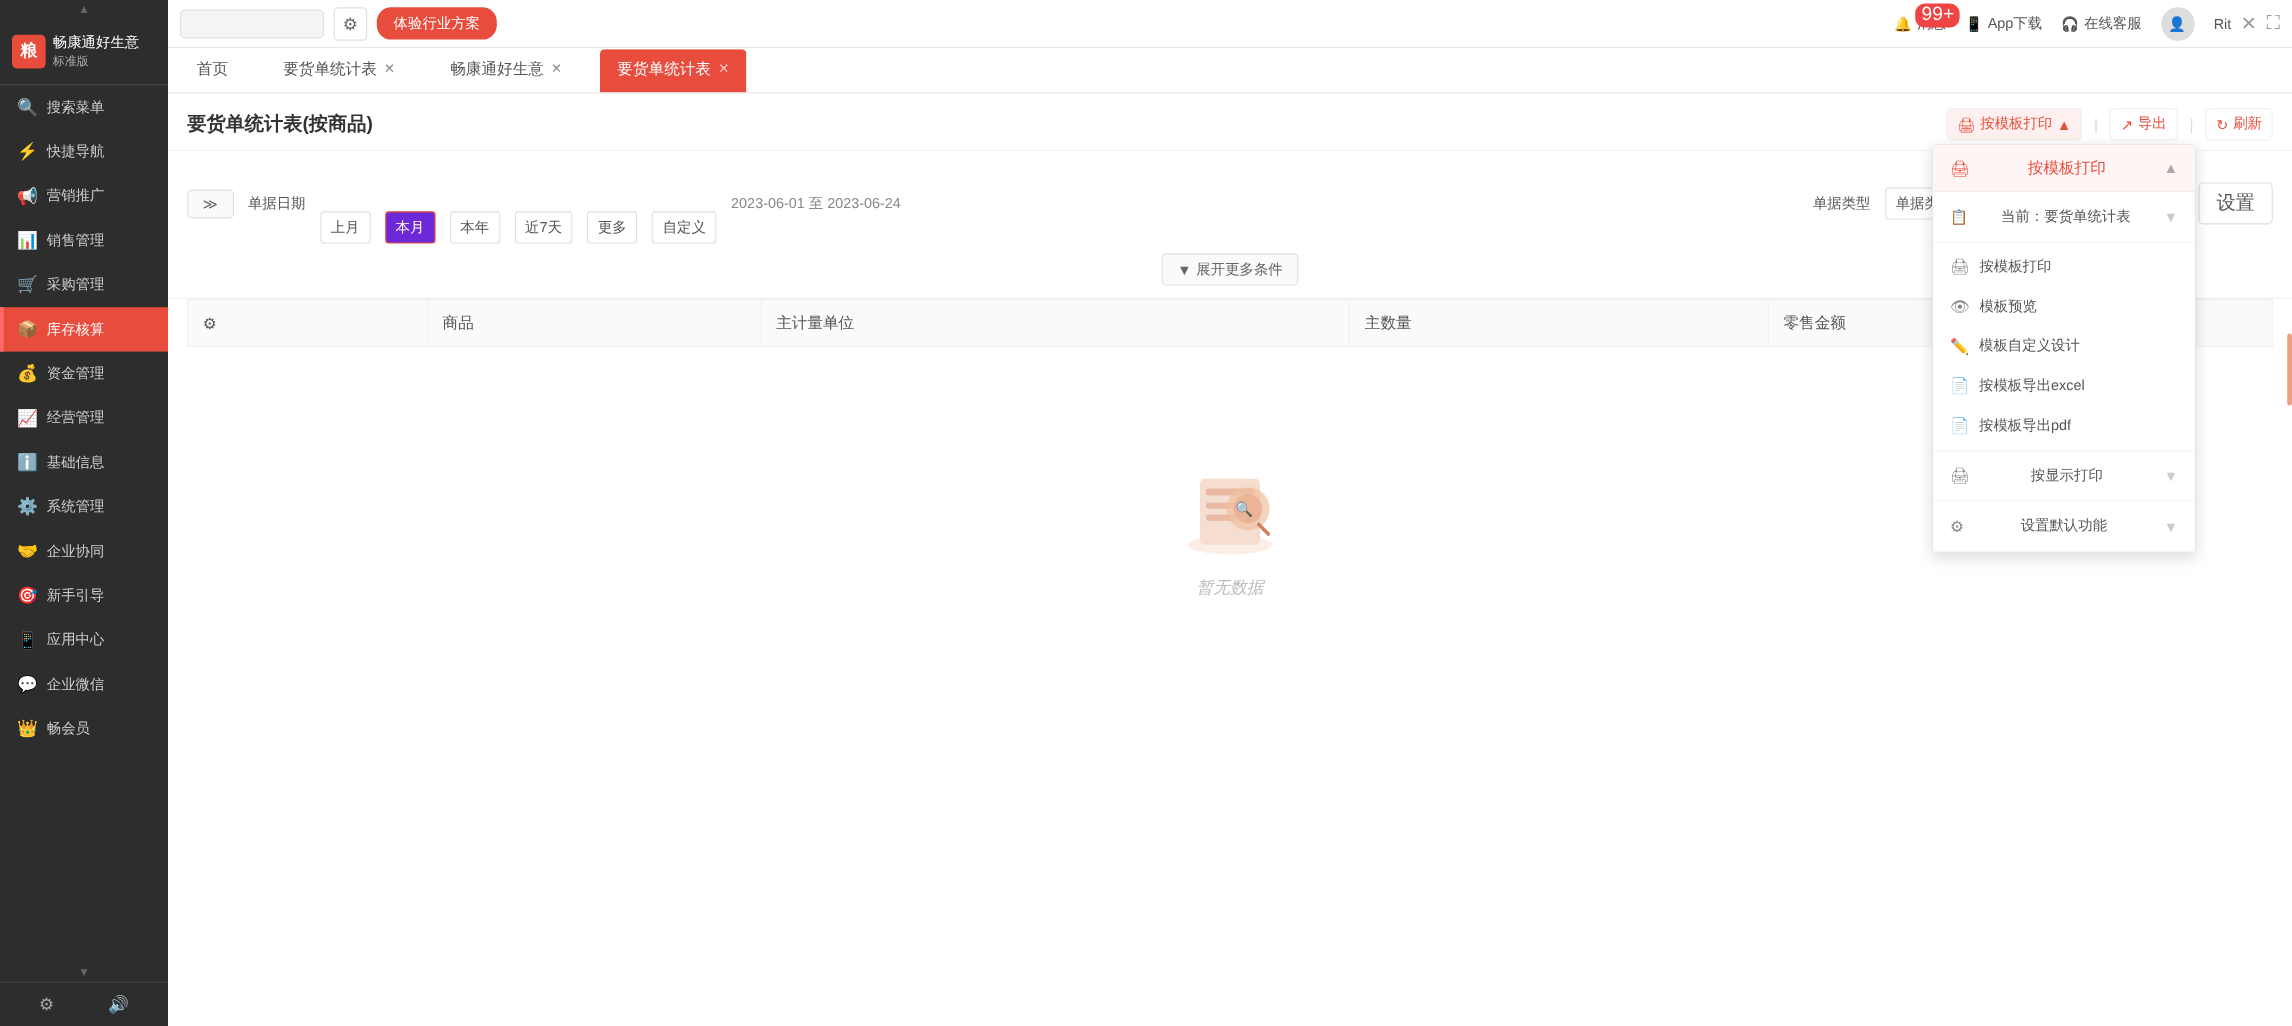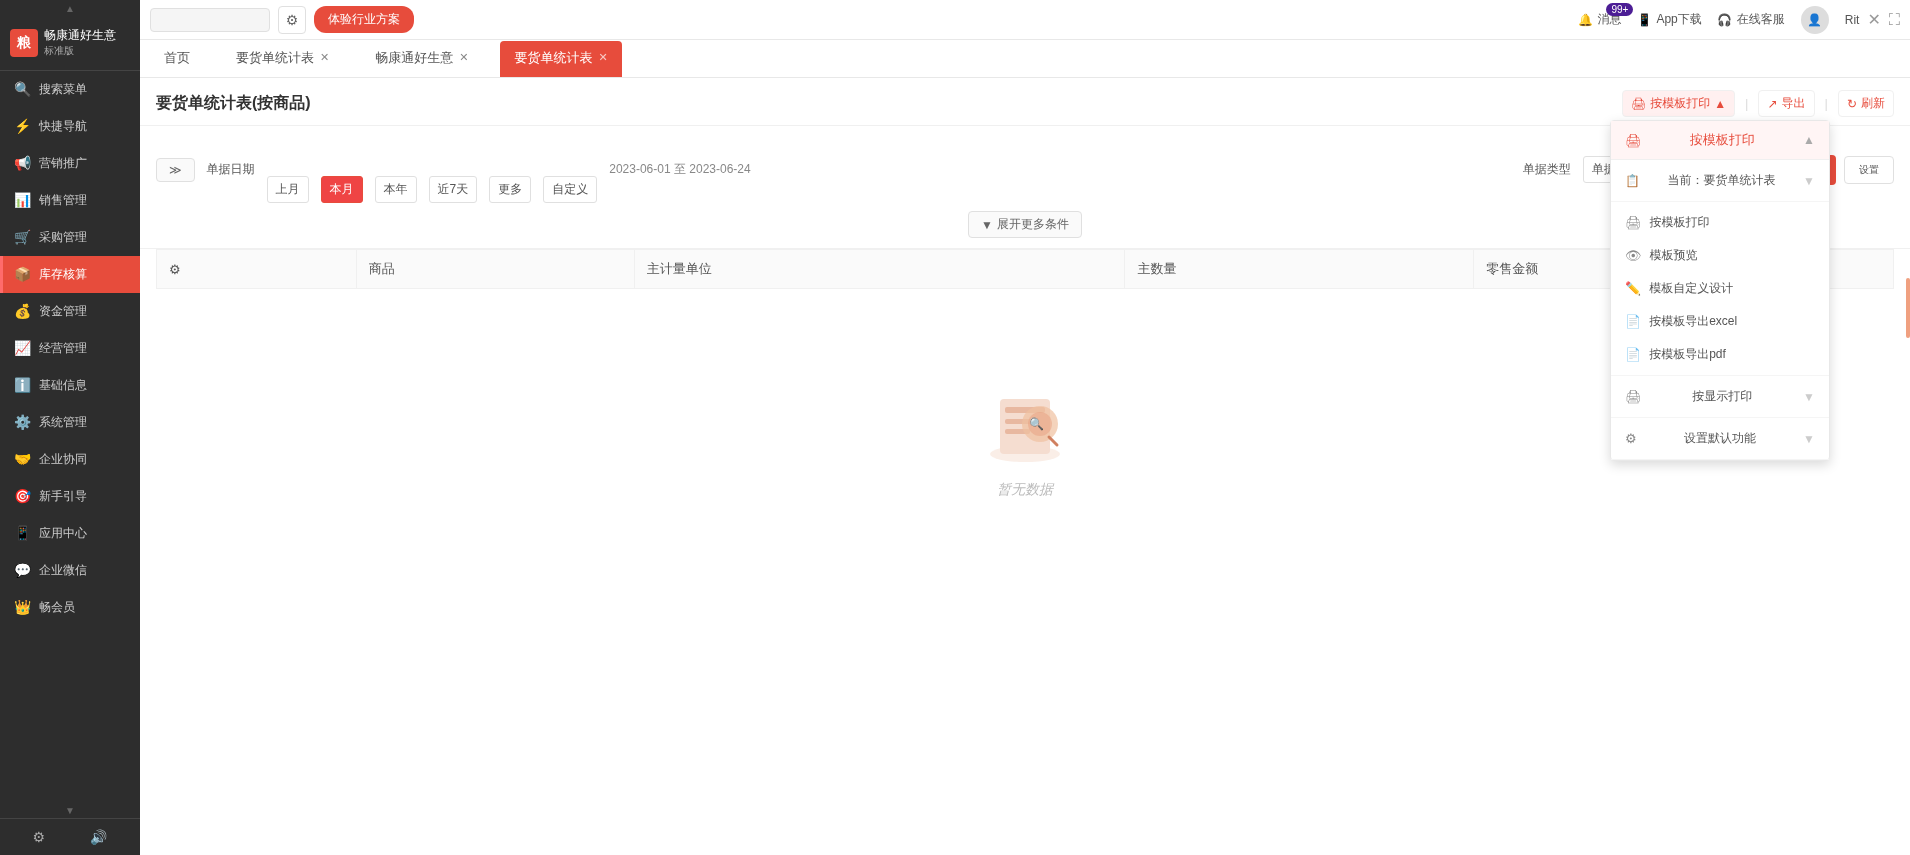--- a/index.html
+++ b/index.html
@@ -119,25 +119,25 @@
       cursor: pointer;
     }
     .topbar-spacer { flex: 1; }
     .topbar-actions { display: flex; align-items: center; gap: 16px; }
     .topbar-action {
       display: flex; align-items: center; gap: 4px;
       color: #555; font-size: 12px; cursor: pointer;
       position: relative;
     }
     .badge {
-      background: #4c1d95;
+      background: #ef4444;
       color: #fff;
       border-radius: 8px;
       padding: 1px 5px;
-      font-size: 10px;
+      font-size: 16px;
       position: absolute;
       top: -8px;
       right: -12px;
     }
     .topbar-avatar {
       width: 28px; height: 28px;
       background: #ddd;
       border-radius: 50%;
       display: flex; align-items: center; justify-content: center;
       color: #888; font-size: 12px; cursor: pointer;
@@ -226,21 +226,21 @@
       border: 1px solid #e0e0e0; border-radius: 4px;
       background: #fafafa;
     }
 
     .filter-label { font-size: 12px; color: #555; white-space: nowrap; }
     .date-btn {
       padding: 4px 8px; border: 1px solid #e0e0e0;
       border-radius: 3px; font-size: 12px; cursor: pointer;
       color: #555; background: #fff; margin-top: 40px;
     }
-    .date-btn.active { background: #ef4444; color: #fff; border-color: #e74c3c; }
+    .date-btn.active { background: #6d28d9; color: #fff; border-color: #e74c3c; }
 
     .date-range-text { font-size: 12px; color: #888; }
 
     .filter-select {
       display: flex; align-items: center; gap: 4px;
       border: 1px solid #e0e0e0; border-radius: 3px;
       padding: 4px 8px; background: #fff; cursor: pointer;
       font-size: 12px; color: #555; min-width: 100px;
     }
 
@@ -332,21 +332,21 @@
       border-radius: 4px;
       font-size: 13px;
       cursor: pointer;
     }
     .settings-btn {
       background: #fff;
       color: #555;
       border: 1px solid #e0e0e0;
       padding: 6px 14px;
       border-radius: 4px;
-      font-size: 10px;
+      font-size: 16px;
       cursor: pointer;
     }
 
     .btn-group-right {
       display: flex; align-items: center; gap: 8px;
     }
 
     .more-icon {
       cursor: pointer; color: #999; font-size: 16px;
       padding: 4px;

